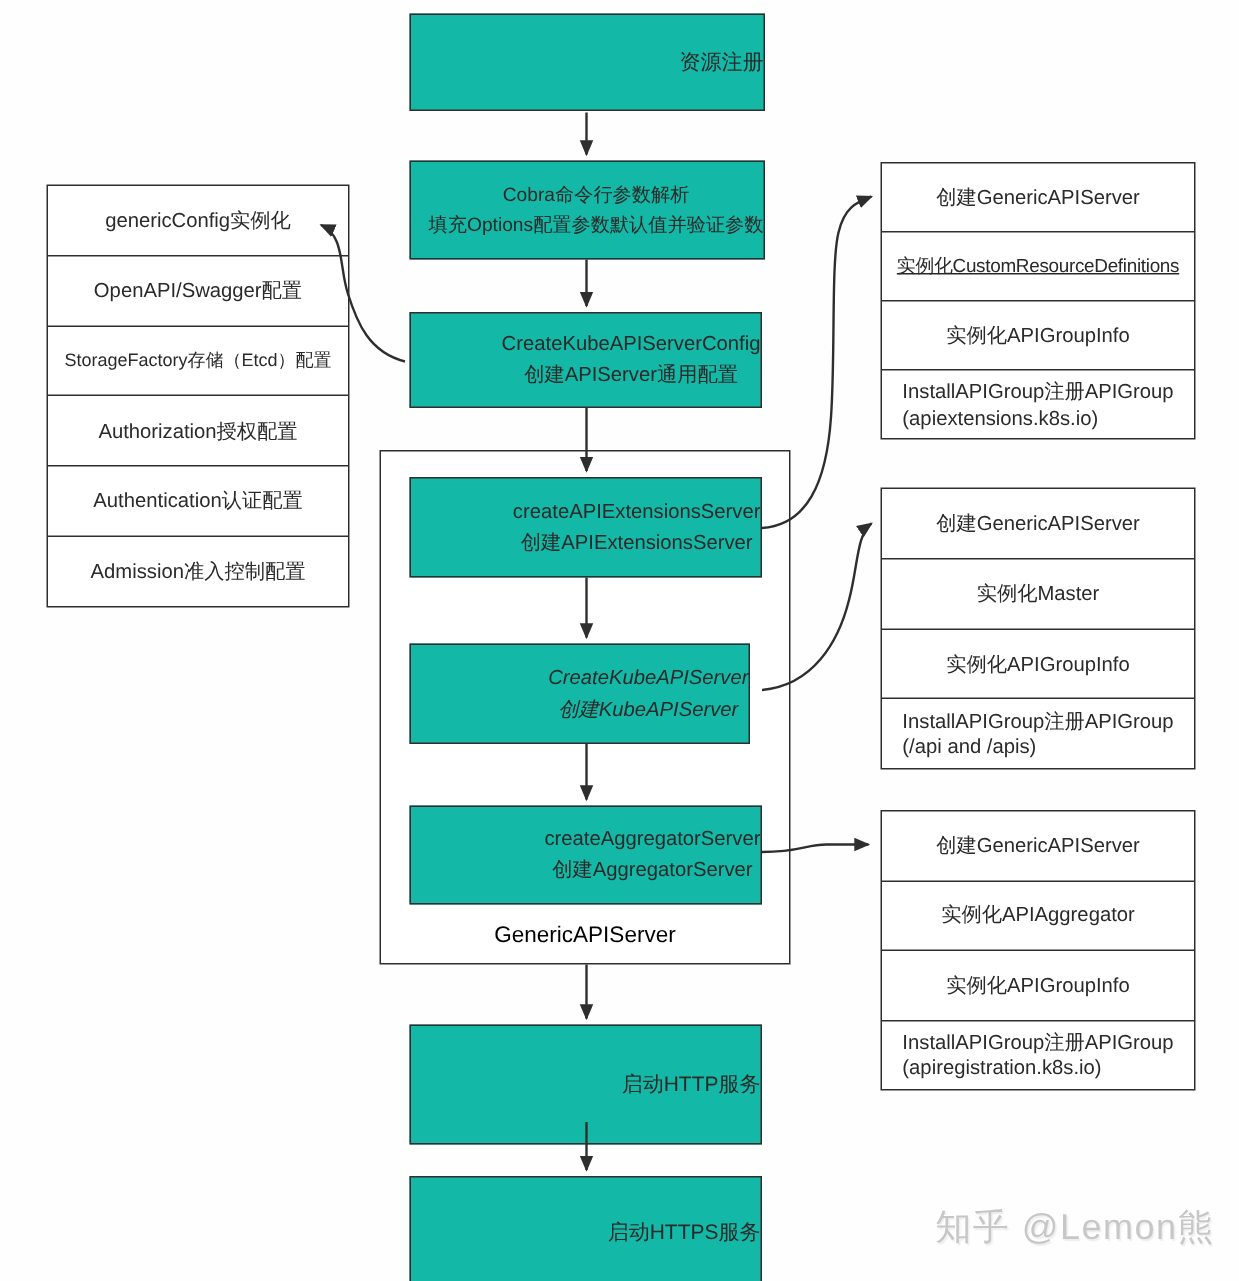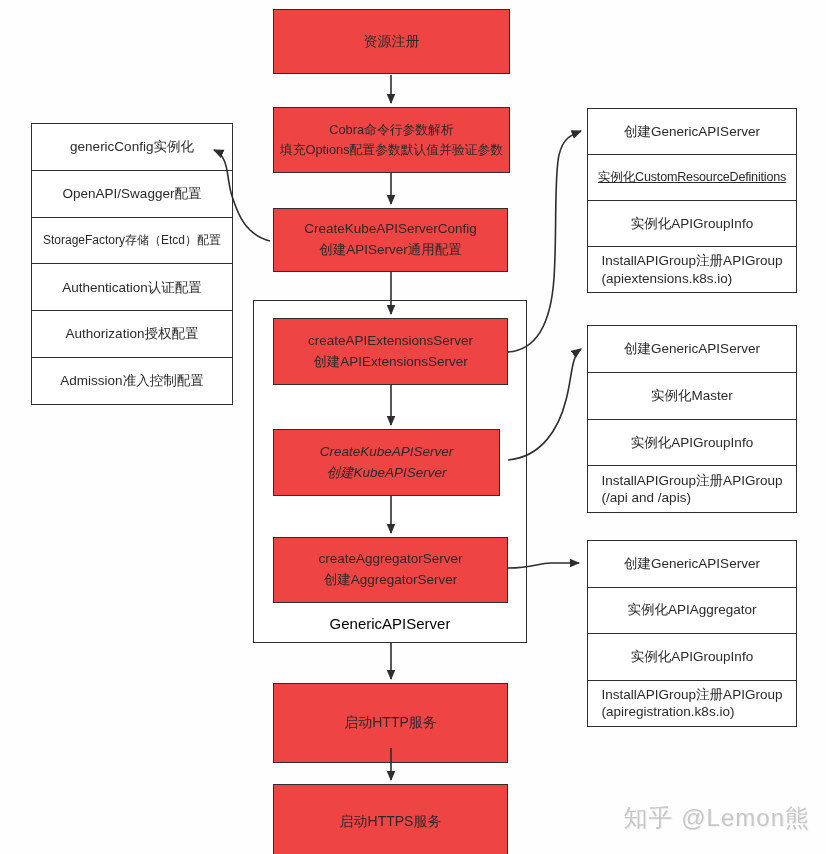--- a/index.html
+++ b/index.html
@@ -4,22 +4,22 @@
 <style>
   html,body { margin:0; padding:0; background:#ffffff; }
   .canvas {
     position:relative; width:826px; height:854px; overflow:hidden;
     background:#fefefe; color:#2a2a2a;
     font-family:"Liberation Sans","DejaVu Sans",sans-serif;
   }
   .edges { position:absolute; left:0; top:0; width:826px; height:854px; pointer-events:none; }
   .box {
     position:absolute; box-sizing:border-box;
-    border:1.6px solid #2e2e2e; background:#ef4444;
-    display:flex; align-items:center; justify-content:center;
+    border:1.6px solid #2e2e2e; background:#14b8a6;
+    display:flex; align-items:center; justify-content:flex-end;
     text-align:center; font-size:14px; line-height:1.55;
     white-space:pre-line;
   }
   .box.two-line { font-size:13.5px; }
   .box.cobra   { font-size:12.8px; }
   .container-box {
     position:absolute; box-sizing:border-box;
     border:1.6px solid #2e2e2e; background:#ffffff;
   }
   .container-label {
@@ -87,22 +87,22 @@
   </div>
 
   <div class="box" style="left:273px; top:784px; width:235px; height:75px;">
     <span>启动HTTPS服务</span>
   </div>
 
   <div class="stack" style="left:31px; top:123px; width:202px; height:282px;">
     <div class="row">genericConfig实例化</div>
     <div class="row">OpenAPI/Swagger配置</div>
     <div class="row snug">StorageFactory存储（Etcd）配置</div>
+    <div class="row">Authorization授权配置</div>
     <div class="row">Authentication认证配置</div>
-    <div class="row">Authorization授权配置</div>
     <div class="row">Admission准入控制配置</div>
   </div>
 
   <div class="stack" style="left:587px; top:108px; width:210px; height:185px;">
     <div class="row">创建GenericAPIServer</div>
     <div class="row snug2">实例化CustomResourceDefinitions</div>
     <div class="row">实例化APIGroupInfo</div>
     <div class="row">InstallAPIGroup注册APIGroup
 (apiextensions.k8s.io)</div>
   </div>

